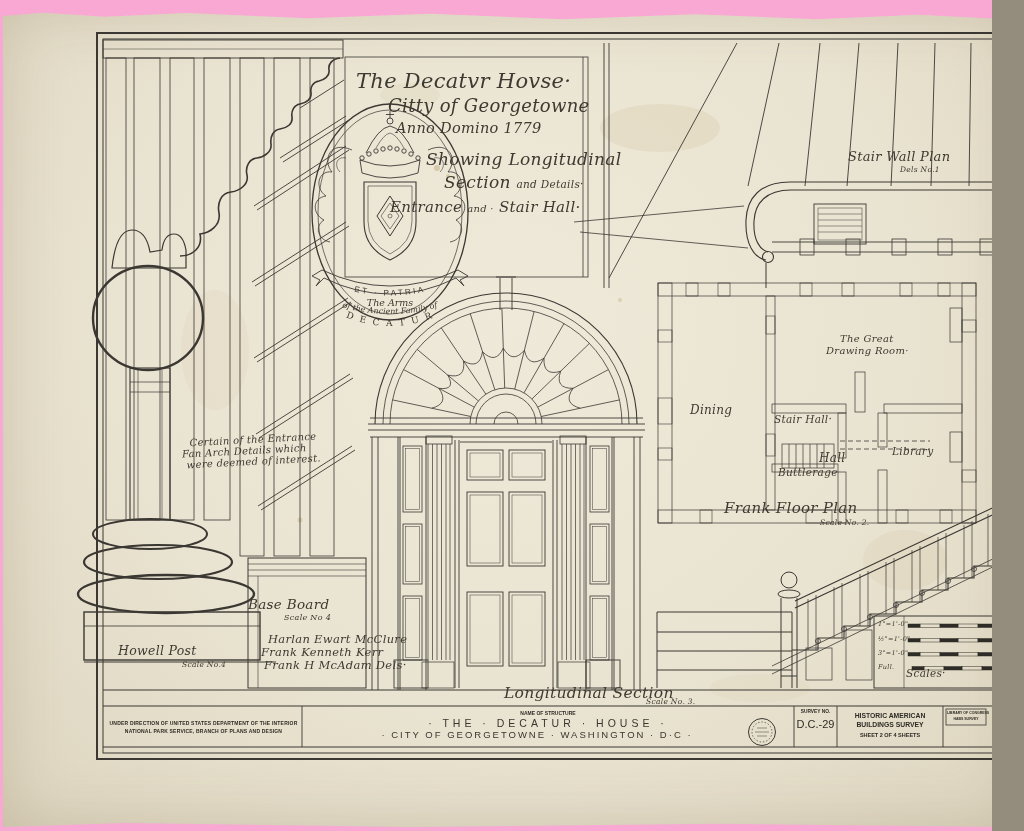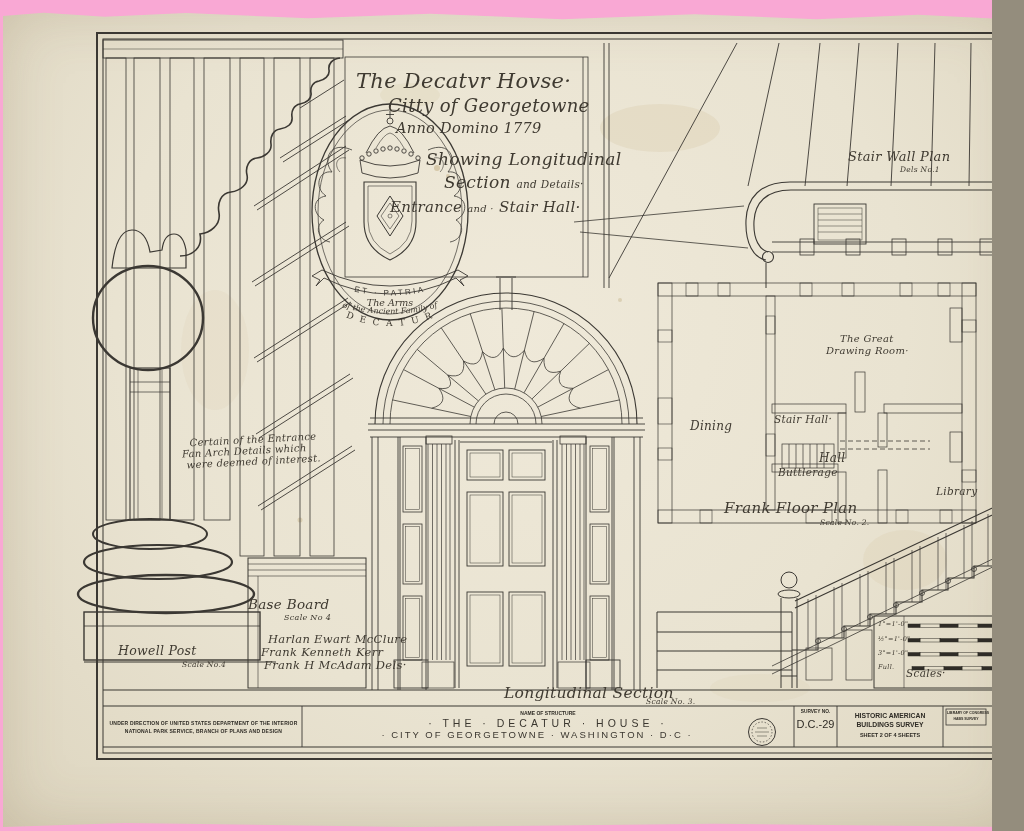--- a/index.html
+++ b/index.html
@@ -340,24 +340,24 @@
     <span>Entrance</span>
     <span style="font-size:10px;">and ·</span>
     <span>Stair Hall·</span>
   </div>
 
   <div class="lbl scr" style="left:818px;top:150px;font-size:13px;margin-left:30px;">Stair Wall Plan</div>
   <div class="lbl scr" style="left:900px;top:166px;font-size:7.5px;">Dels No.1</div>
 
   <div class="lbl scr" style="left:840px;top:333px;font-size:10px;">The Great</div>
   <div class="lbl scr" style="left:826px;top:345px;font-size:10px;">Drawing Room·</div>
-  <div class="lbl scr" style="left:690px;top:404px;font-size:12px;margin-top:16px;">Dining</div>
+  <div class="lbl scr" style="left:690px;top:404px;font-size:12px;">Dining</div>
   <div class="lbl scr" style="left:774px;top:414px;font-size:10.5px;">Stair Hall·</div>
   <div class="lbl scr" style="left:819px;top:452px;font-size:12px;text-align:center;">Hall</div>
-  <div class="lbl scr" style="left:936px;top:446px;font-size:10.5px;margin-top:40px;">Library</div>
+  <div class="lbl scr" style="left:892px;top:446px;font-size:10.5px;">Library</div>
   <div class="lbl scr" style="left:778px;top:467px;font-size:10.5px;">Buttlerage</div>
   <div class="lbl scr" style="left:724px;top:500px;font-size:15px;">Frank Floor Plan</div>
   <div class="lbl scr" style="left:820px;top:519px;font-size:7.5px;">Scale No. 2.</div>
 
   <div class="lbl scr" style="left:182px;top:434px;font-size:10px;transform:rotate(-3deg);">
     <div style="margin-left:8px;">Certain of the Entrance</div>
     <div>Fan Arch Details which</div>
     <div style="margin-left:4px;">were deemed of interest.</div>
   </div>
 

